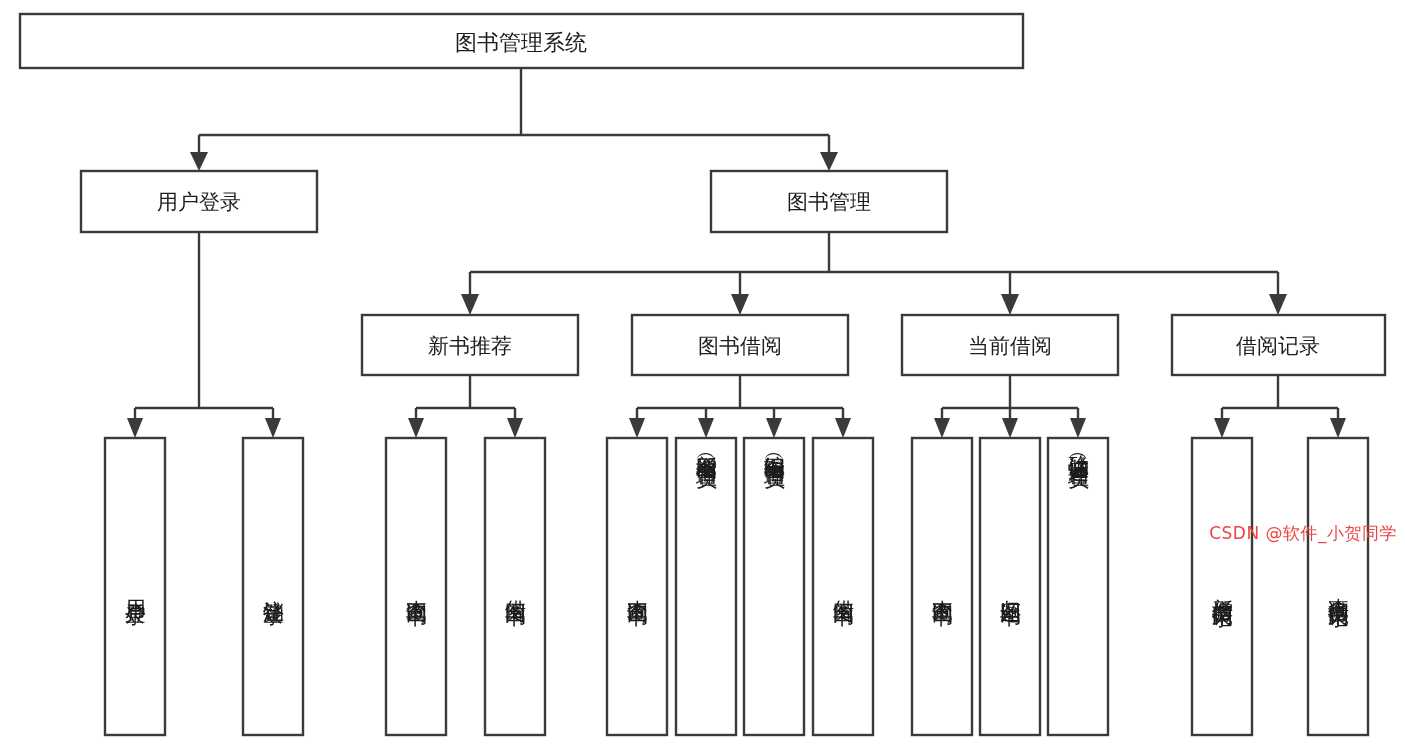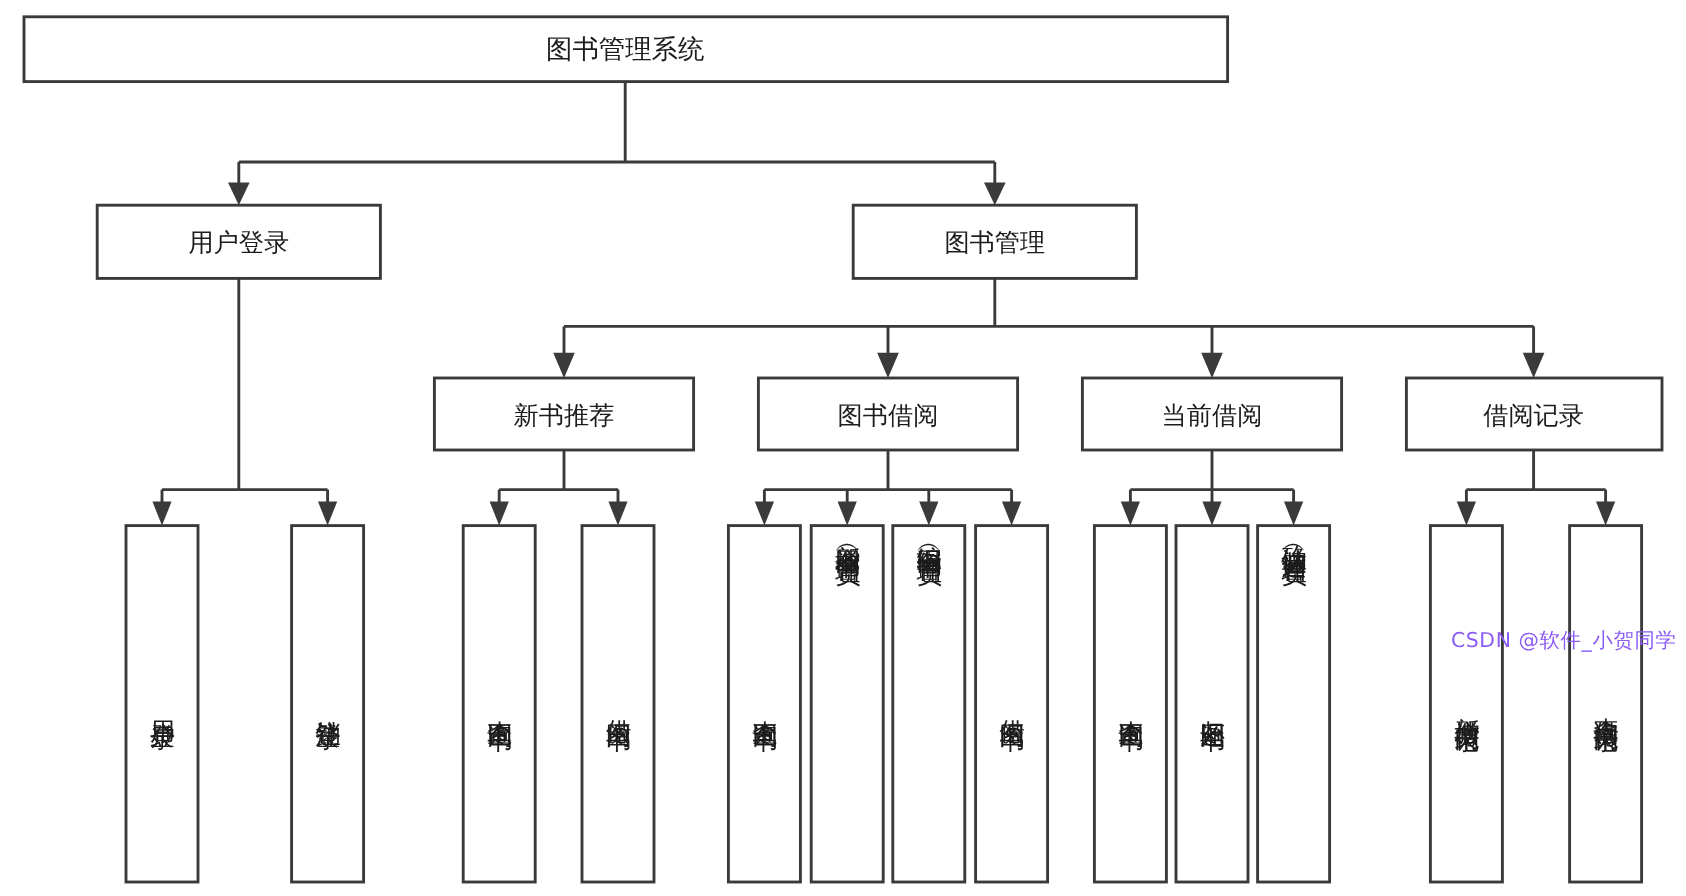--- a/index.html
+++ b/index.html
@@ -72,21 +72,21 @@
     color: #1c1c1c;
     text-align: center;
     white-space: nowrap;
   }
   #watermark {
     position: absolute;
     right: 8px;
     bottom: 4px;
     font-family: "DejaVu Sans", "Liberation Sans", sans-serif;
     font-size: 17px;
-    color: #8b5cf6;
+    color: #ef4444;
     letter-spacing: 0.5px;
     white-space: nowrap;
   }
 </style>
 </head>
 <body>
 
 <div id="diagram-root">
 
   <svg id="diagram-svg" viewBox="0 0 1405 747">

